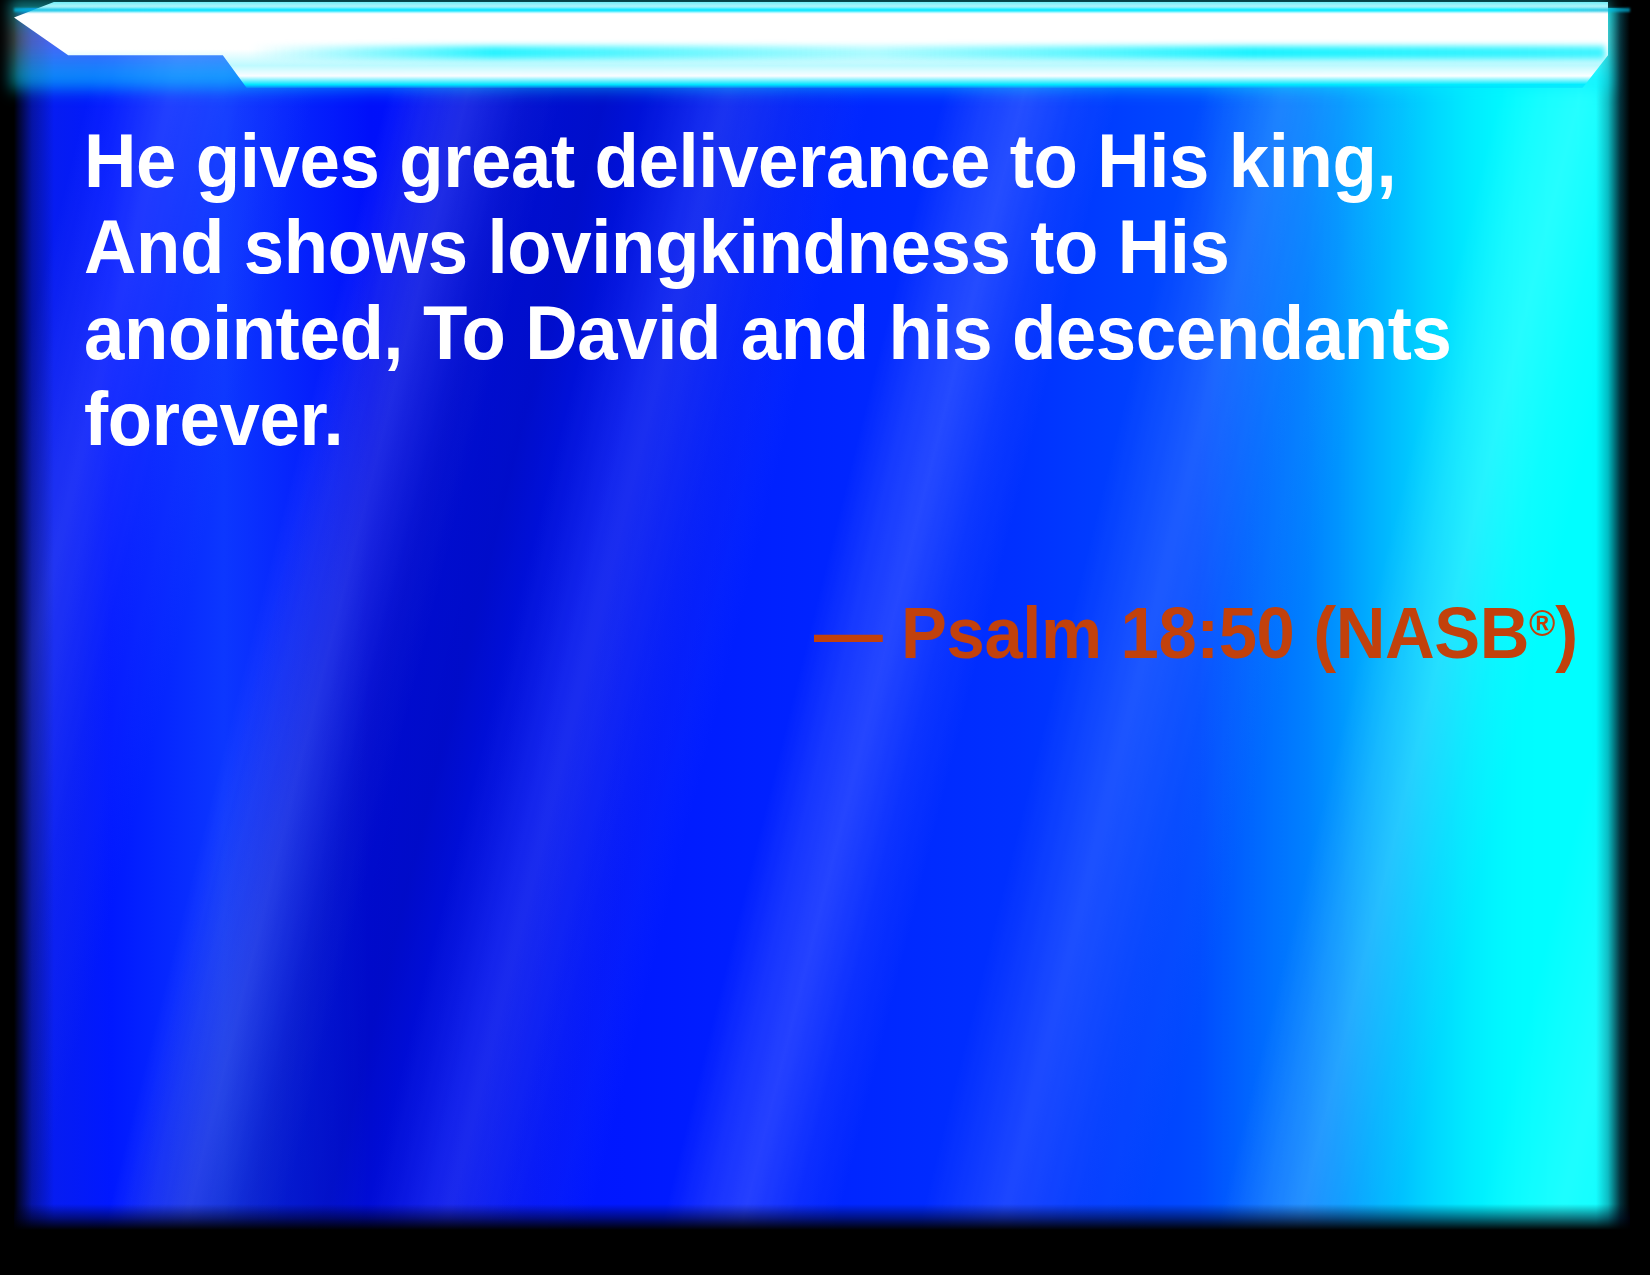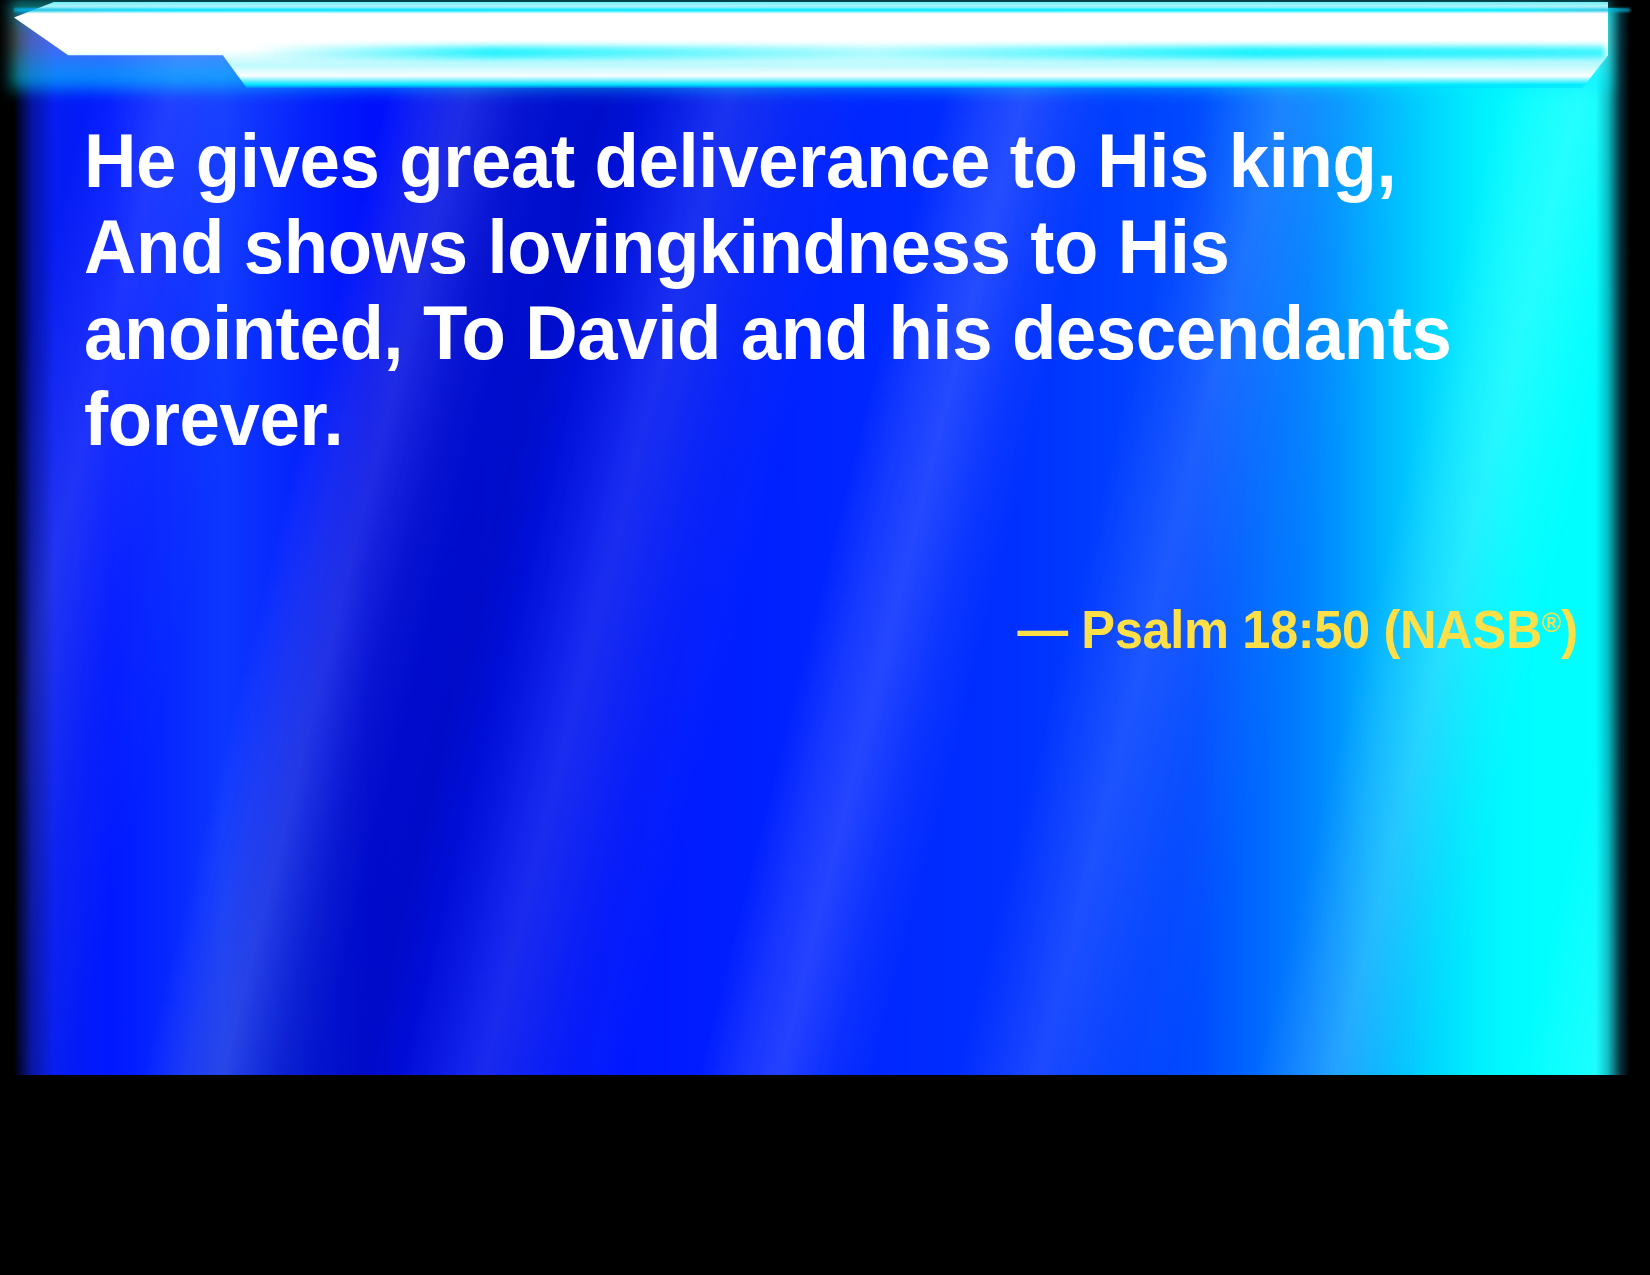--- a/index.html
+++ b/index.html
@@ -11,21 +11,21 @@
     width: 1650px;
     height: 1275px;
     overflow: hidden;
     font-family: "Liberation Sans", sans-serif;
   }
 
   
   #slide {
     position: relative;
     width: 1650px;
-    height: 1075px;
+    height: 1275px;
     background: #000000;
     overflow: hidden;
   }
 
   
   #panel {
     position: absolute;
     left: 14px;
     top: 8px;
     width: 1616px;
@@ -242,24 +242,24 @@
     transform: scaleX(0.955);
     transform-origin: left center;
   }
 
   #attribution {
     position: absolute;
     left: 0;
     top: 462px;
     width: 1494px;
     text-align: right;
-    color: #fde047;
+    color: #c2410c;
     font-family: "Liberation Sans", sans-serif;
     font-weight: bold;
-    font-size: 53px;
+    font-size: 72px;
     line-height: 86px;
     letter-spacing: -0.4px;
     white-space: nowrap;
   }
   #attribution .inner { display: inline-block; transform: scaleX(0.955); transform-origin: right center; }
   .reg-mark {
     font-size: 0.52em;
     vertical-align: 0.58em;
     letter-spacing: 0;
   }

